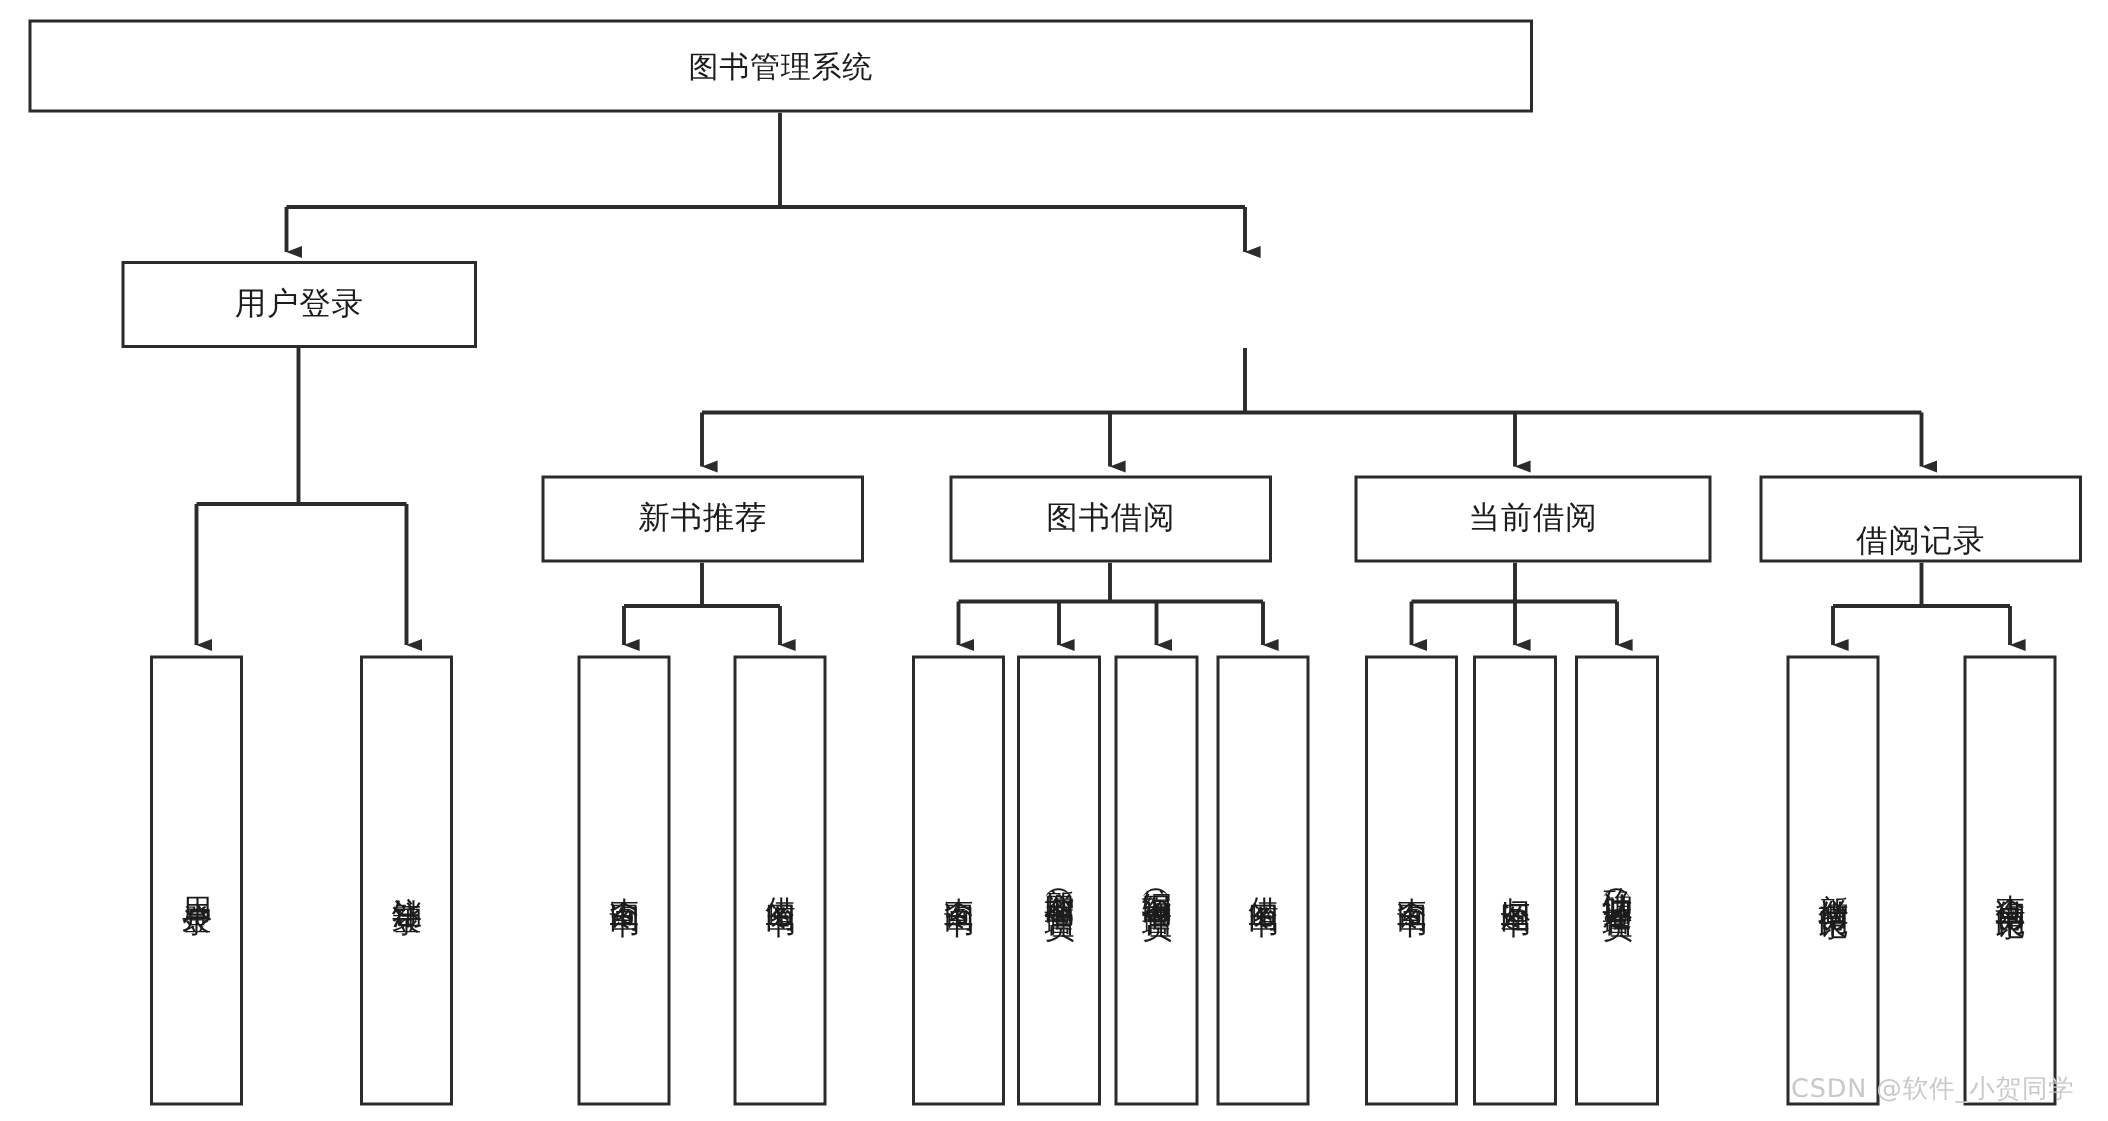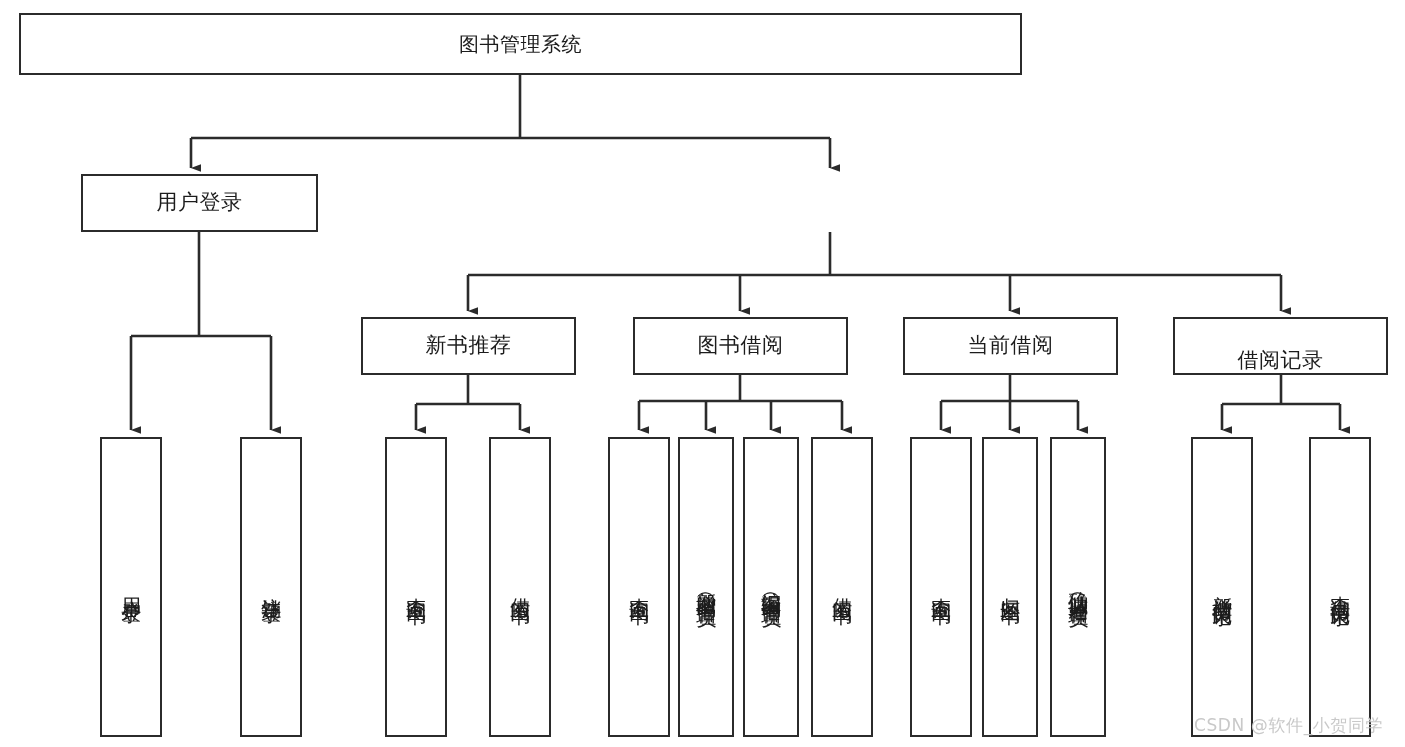--- a/index.html
+++ b/index.html
@@ -138,21 +138,21 @@
 
 
   <div class="node horiz" style="left:361px; top:317px; width:215px; height:58px;">
     <span class="label">新书推荐</span>
   </div>
 
   <div class="node horiz" style="left:633px; top:317px; width:215px; height:58px;">
     <span class="label">图书借阅</span>
   </div>
 
-  <div class="node horiz" style="left:903px; top:317px; width:215px; height:58px;">
+  <div class="node horiz" style="left:903px; top:317px; width:238px; height:58px;">
     <span class="label">当前借阅</span>
   </div>
 
   <div class="node horiz" style="left:1173px; top:317px; width:215px; height:58px;align-items:flex-end;">
     <span class="label">借阅记录</span>
   </div>
 
   <div class="node vert" style="left:100px; top:437px; width:62px; height:300px;">
     <span class="label">用户登录</span>
   </div>

